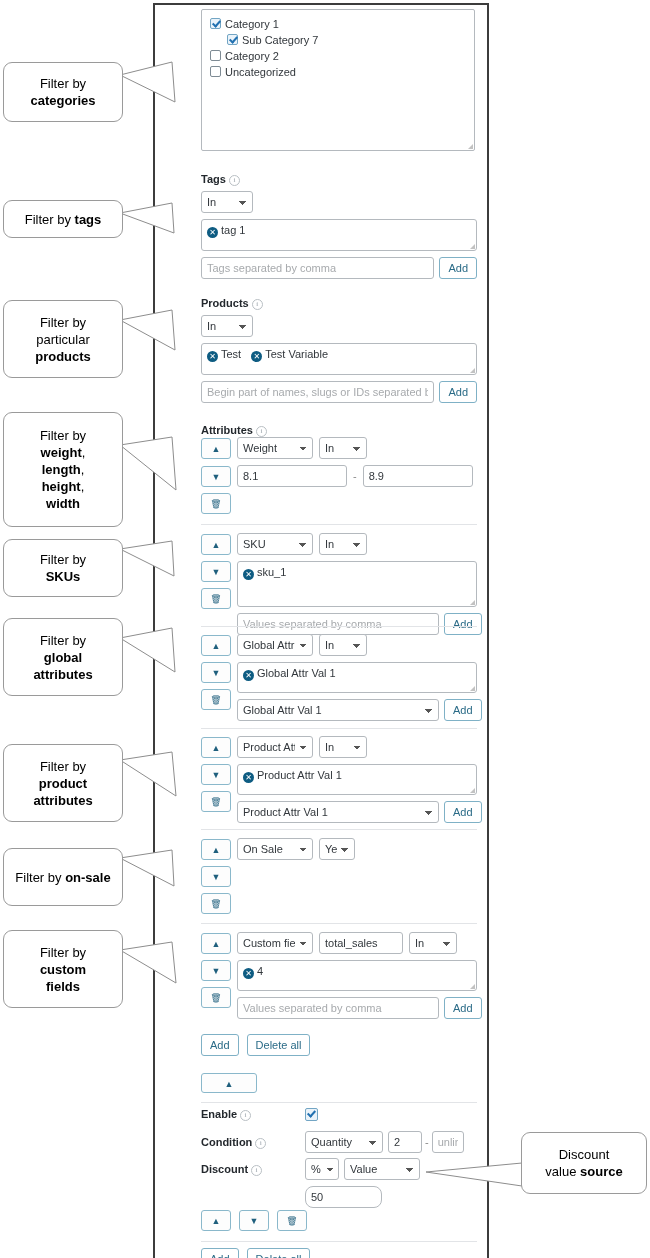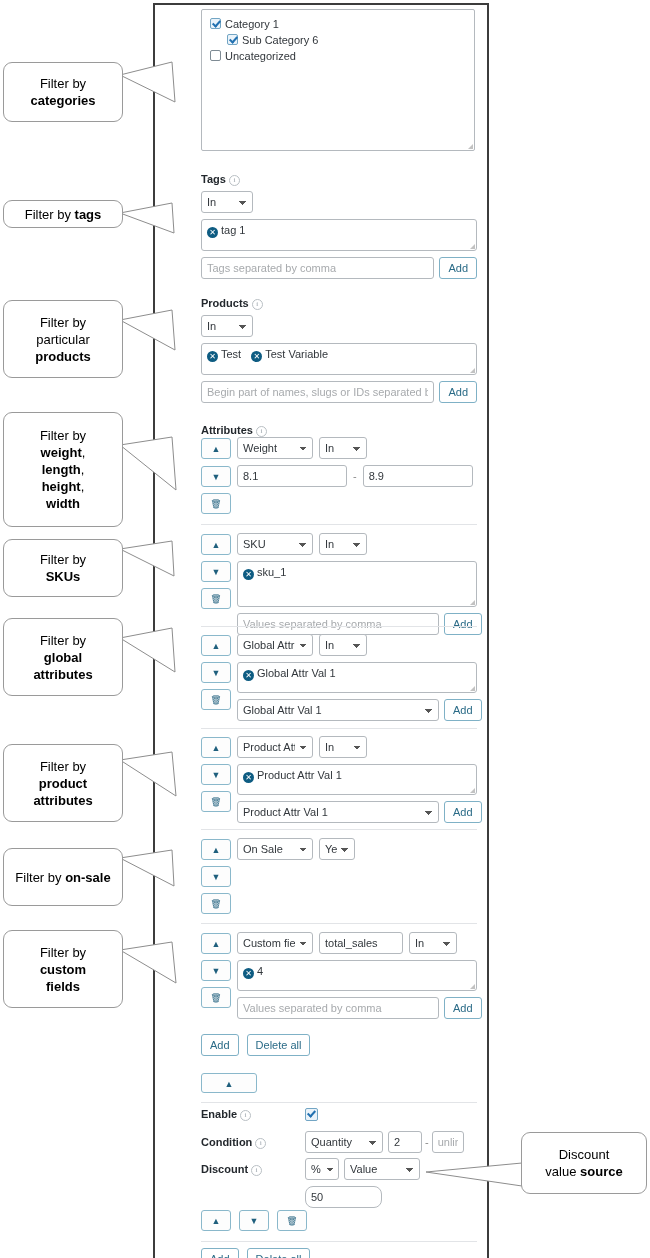--- a/index.html
+++ b/index.html
@@ -115,21 +115,24 @@
 <body>
 
 <div id="panel">
 <div id="panel-inner">
 
   <div class="catbox" style="position:absolute;left:46px;top:4px;width:274px;height:142px;padding:6px 8px;">
     <div class="catrow" style="margin-left:0px;">
       <span class="cbx on"></span><span>Category 1</span>
     </div>
     <div class="catrow" style="margin-left:17px;">
-      <span class="cbx on"></span><span>Sub Category 6</span>
+      <span class="cbx on"></span><span>Sub Category 7</span>
+    </div>
+    <div class="catrow" style="margin-left:0px;">
+      <span class="cbx blue"></span><span>Category 2</span>
     </div>
     <div class="catrow" style="margin-left:0px;">
       <span class="cbx blue"></span><span>Uncategorized</span>
     </div>
   </div>
 
   <div style="position:absolute;left:46px;top:168px;width:276px;">
     <div class="fld-label">
       <span>Tags</span><i class="info-i">i</i>
     </div>
@@ -352,21 +355,21 @@
     <path d="M120,858 L172,850 L174,886 Z"></path>
     <path d="M120,950 L172,942 L176,983 Z"></path>
     <path d="M522,1163 L426,1172 L522,1186 Z"></path>
   </g>
 </svg>
 
 <div class="callout" style="left:3px;top:62px;width:120px;height:60px;">
   <div><span>Filter by</span><br><b>categories</b></div>
 </div>
 
-<div class="callout" style="left:3px;top:200px;width:120px;height:28px;">
+<div class="callout" style="left:3px;top:200px;width:120px;height:38px;">
   <div><span>Filter by </span><b>tags</b></div>
 </div>
 
 <div class="callout" style="left:3px;top:300px;width:120px;height:78px;">
   <div><span>Filter by</span><br><span>particular</span><br><b>products</b></div>
 </div>
 
 <div class="callout" style="left:3px;top:412px;width:120px;height:115px;">
   <div>
     <span>Filter by</span><br>

